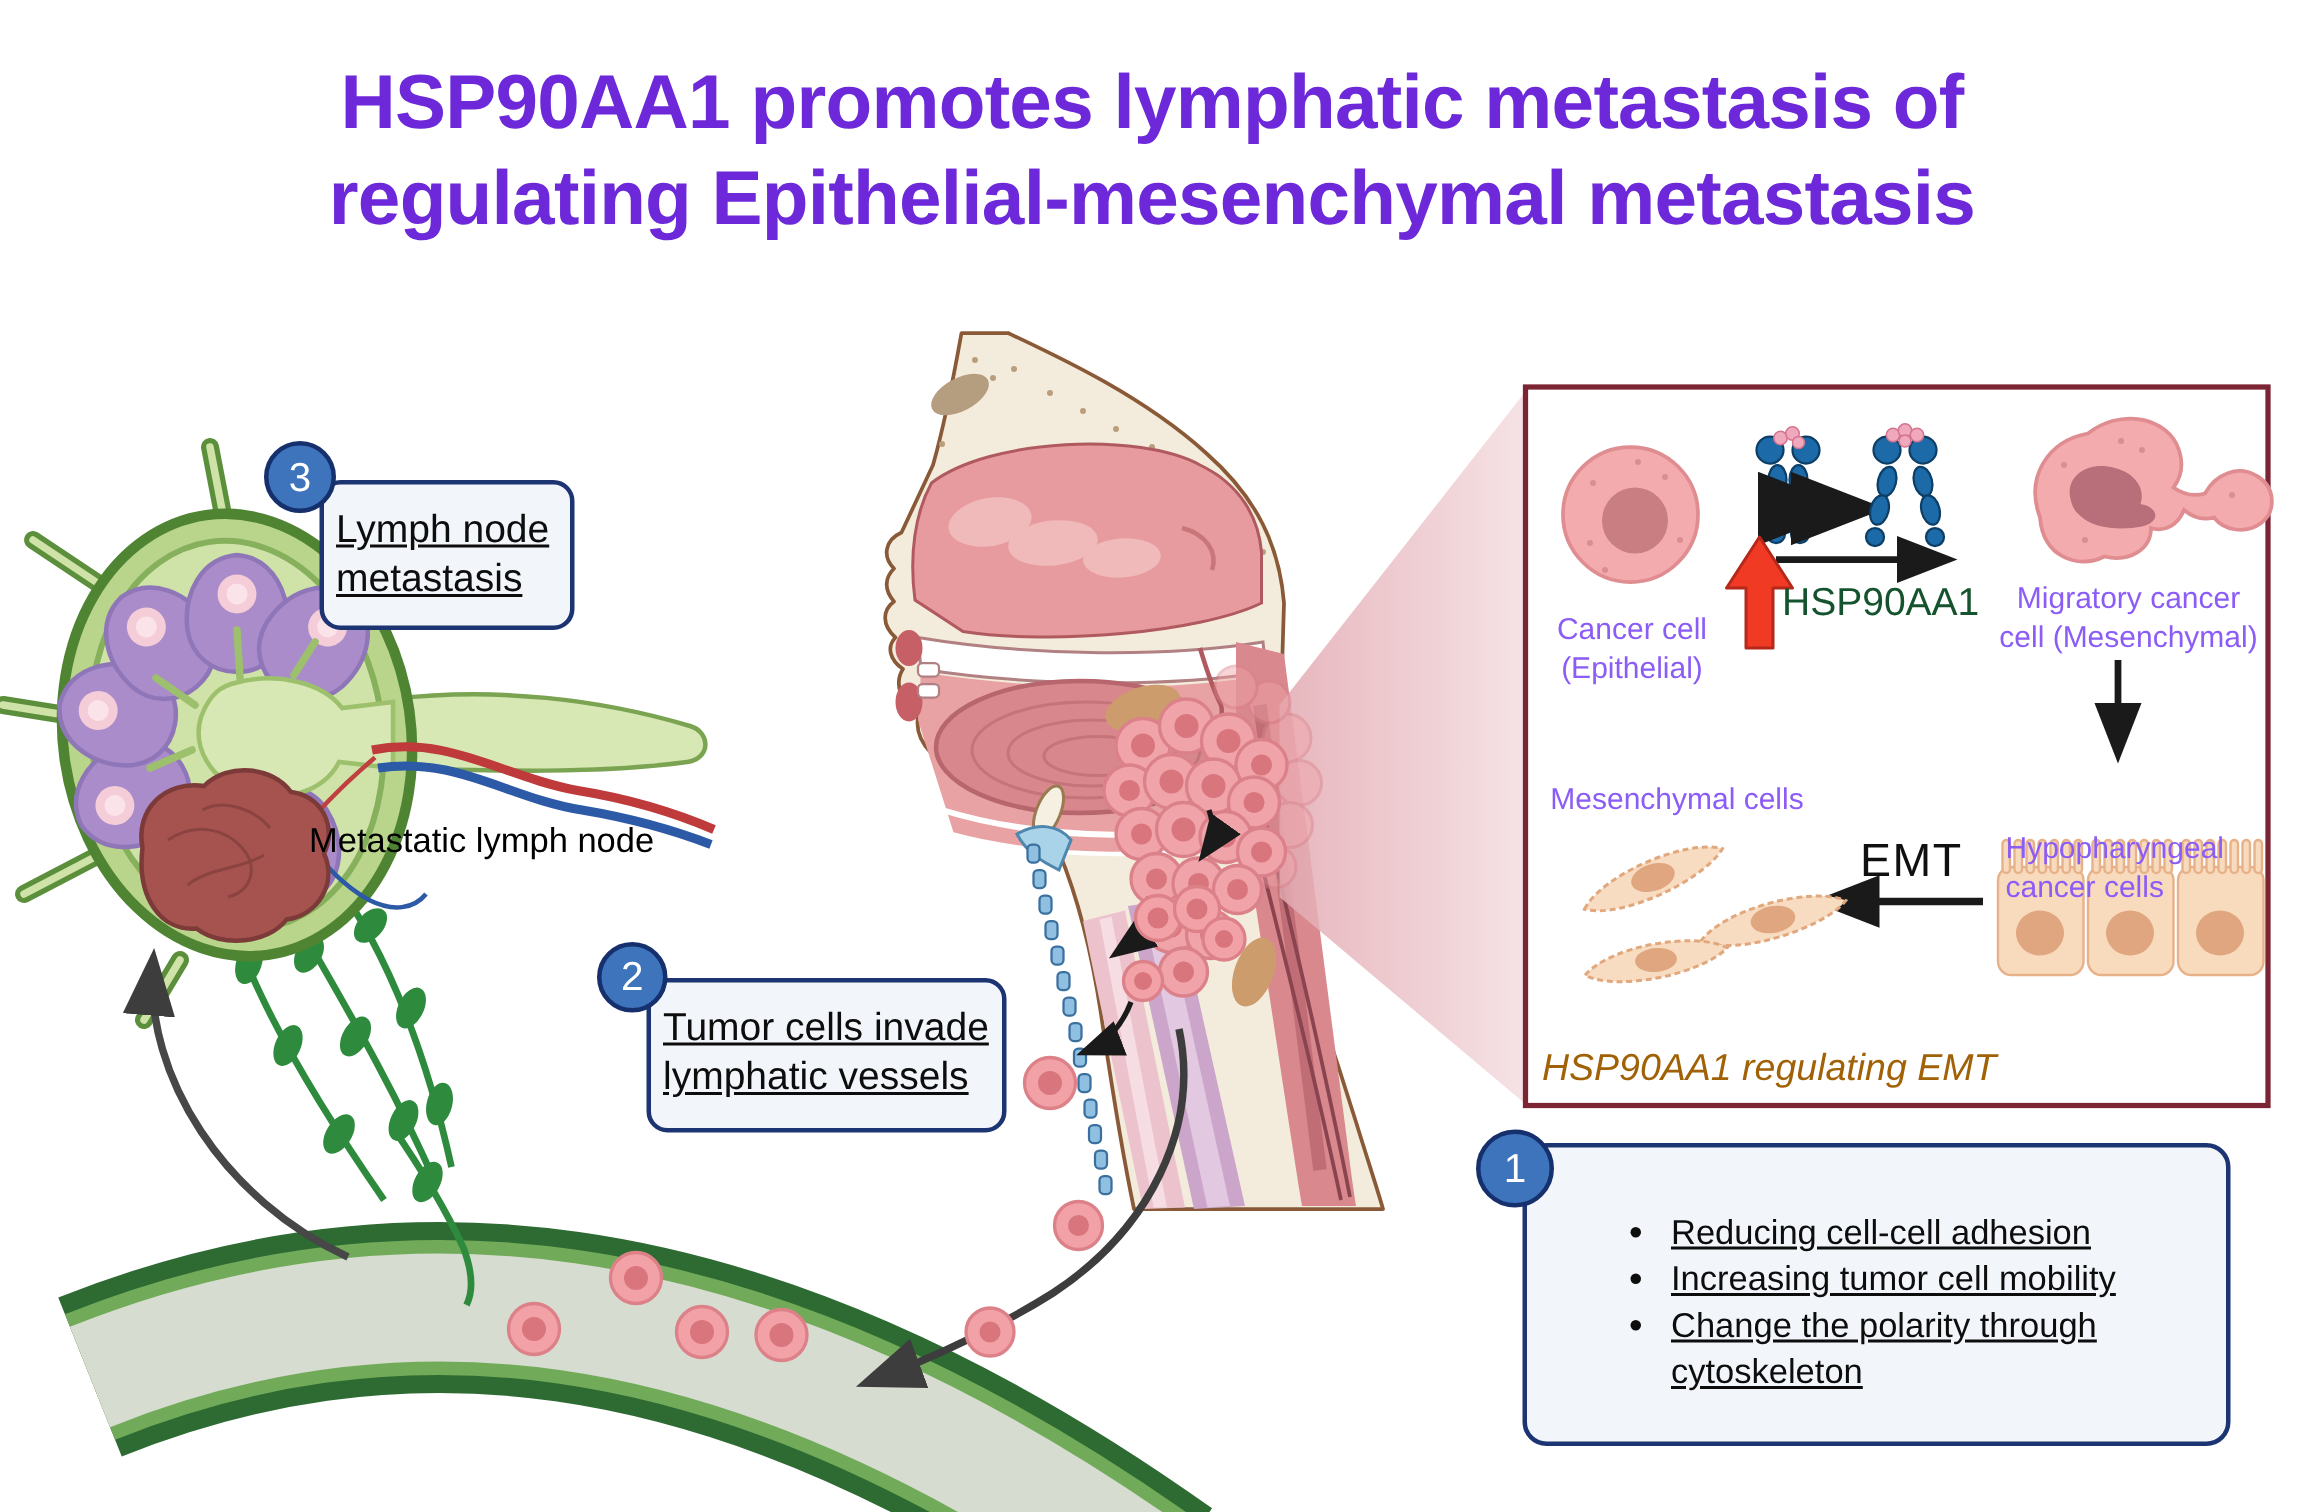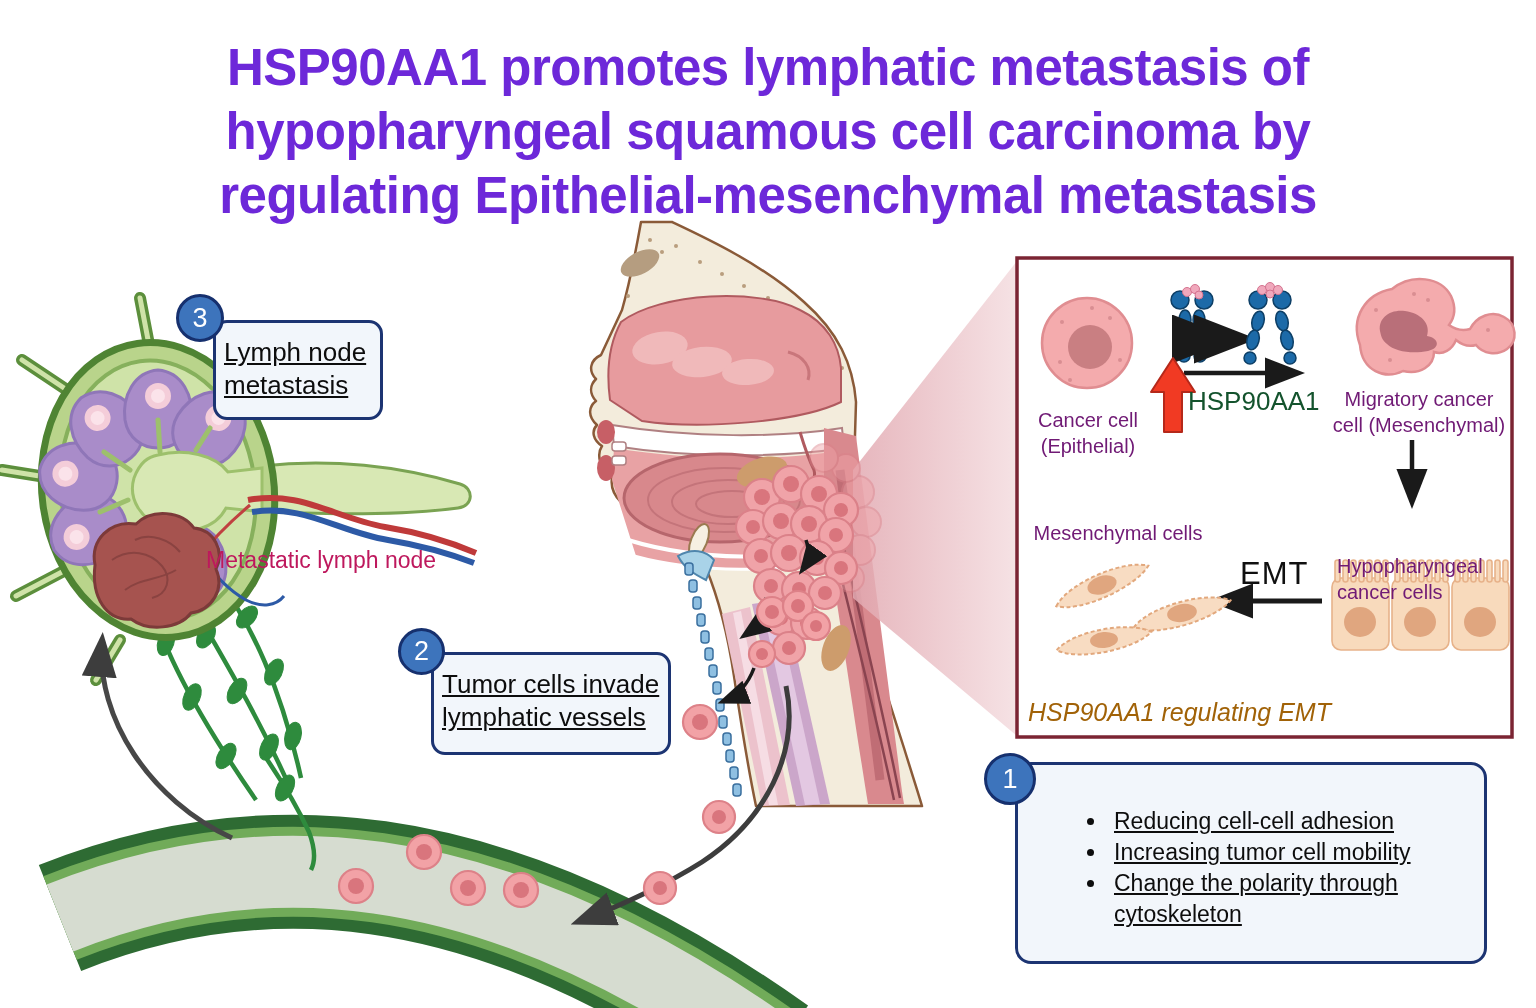--- a/index.html
+++ b/index.html
@@ -20,22 +20,22 @@
     background:#f2f6fb;border:3px solid #1c3472;border-radius:14px;
     font-size:26px;line-height:33px;color:#0d0d0d;
     padding:13px 8px;box-sizing:border-box;text-decoration:underline;
   }
   .badge{
     position:absolute;z-index:3;border-radius:50%;
     background:#3d74bc;border:3px solid #16306e;color:#ffffff;
     display:flex;align-items:center;justify-content:center;
     font-size:27px;font-weight:400;box-sizing:border-box;
   }
-  .plain-label{font-size:23px;color:#be185d;}
-  .panel-label{font-size:20px;line-height:26px;color:#701a75;text-align:center;}
+  .plain-label{font-size:23px;color:#000000;}
+  .panel-label{font-size:20px;line-height:26px;color:#8b5cf6;text-align:center;}
   .panel-label.left{text-align:left;}
   .hsp-label{font-size:26px;color:#14532d;}
   .emt-label{font-size:31px;color:#101010;letter-spacing:1px;}
   .panel-caption{font-size:25px;font-style:italic;color:#a16207;}
   .bullet-box{
     left:1015px;top:762px;width:472px;height:202px;
     border-radius:16px;
   }
   .bullet-box ul{margin:0;padding:28px 10px 0 82px;list-style:disc;}
   .bullet-box li{font-size:23px;line-height:31px;color:#0d0d0d;padding-left:6px;}
@@ -490,21 +490,20 @@
         <ellipse cx="1360" cy="622" rx="16" ry="15"></ellipse>
         <ellipse cx="1420" cy="622" rx="16" ry="15"></ellipse>
         <ellipse cx="1480" cy="622" rx="16" ry="15"></ellipse>
       </g>
     </g>
   </g>
 </svg>
 
 <div class="txt page-title">
   <div>HSP90AA1 promotes lymphatic metastasis of</div>
-  <div>hypopharyngeal squamous cell carcinoma by</div>
   <div>regulating Epithelial-mesenchymal metastasis</div>
 </div>
 
 <div class="badge" style="left:176px;top:294px;width:48px;height:48px;">
   <span>3</span>
 </div>
 <div class="txt callout" style="left:213px;top:320px;width:170px;height:100px;">
   <span>Lymph node metastasis</span>
 </div>
 

